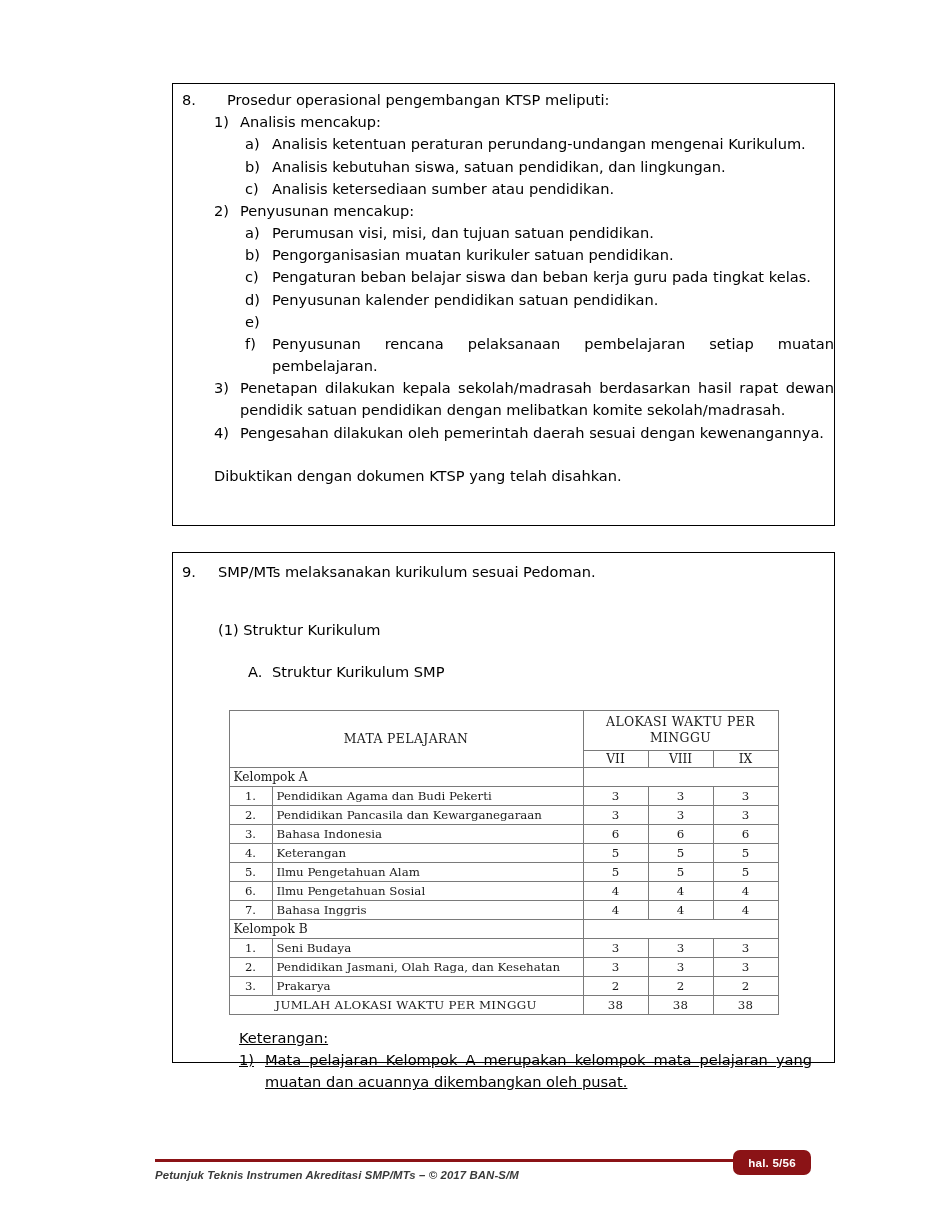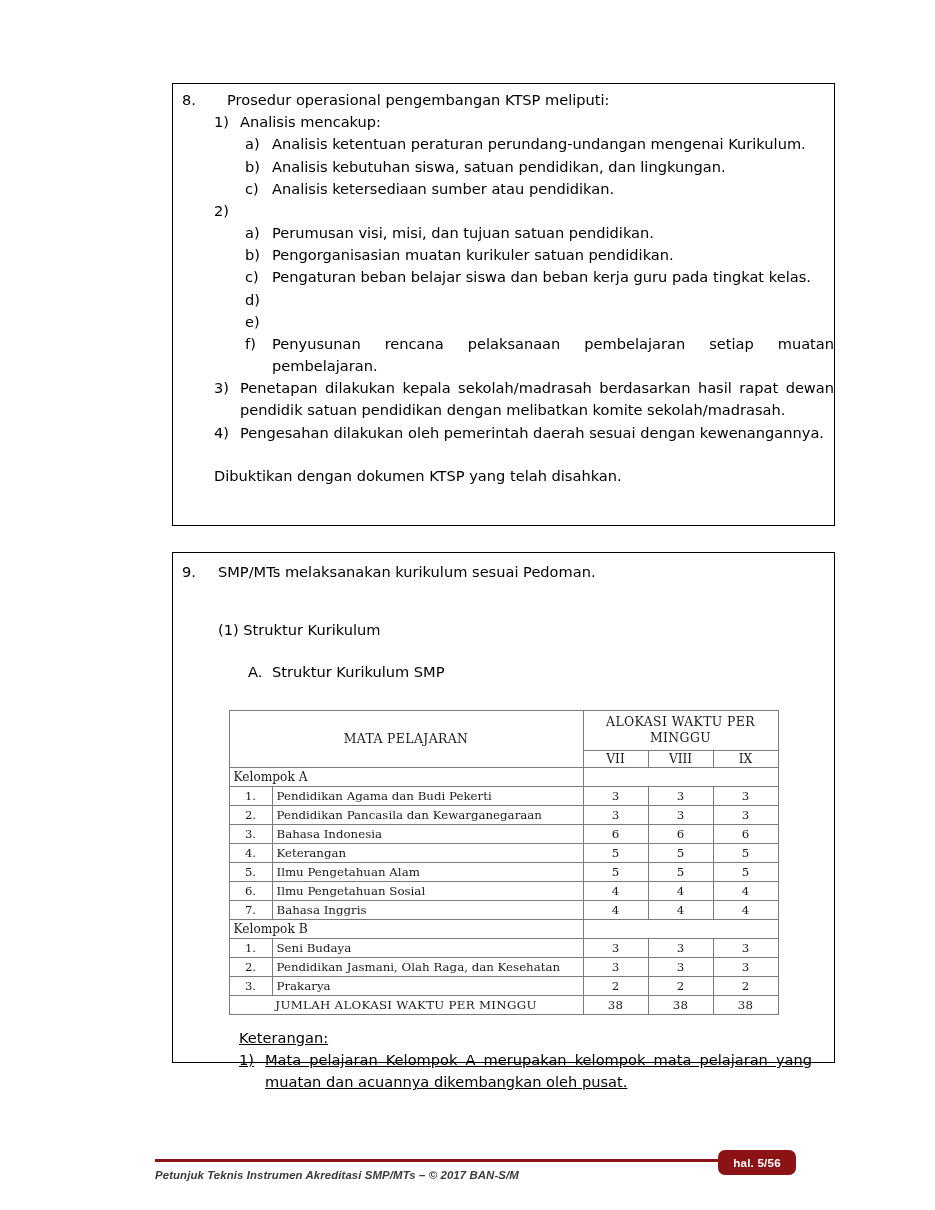--- a/index.html
+++ b/index.html
@@ -193,21 +193,21 @@
   .footer-rule {
     position: absolute;
     left: 155px;
     top: 19px;
     width: 640px;
     height: 3px;
     background: #8B1316;
   }
   .footer-badge {
     position: absolute;
-    left: 718px;
+    left: 733px;
     top: 10px;
     width: 78px;
     height: 25px;
     background: #8B1316;
     border-radius: 7px;
     color: #ffffff;
     font-family: "Liberation Sans", sans-serif;
     font-size: 11.6px;
     font-weight: bold;
     display: flex;
@@ -252,35 +252,37 @@
         <span class="marker">b)</span>
         <span class="txt nojust">Analisis kebutuhan siswa, satuan pendidikan, dan lingkungan.</span>
       </div>
       <div class="row lvl2">
         <span class="marker">c)</span>
         <span class="txt nojust">Analisis ketersediaan sumber atau pendidikan.</span>
       </div>
 
       <div class="row lvl1">
         <span class="marker">2)</span>
+        <span class="txt nojust">Penyusunan mencakup:</span>
       </div>
       <div class="row lvl2">
         <span class="marker">a)</span>
         <span class="txt nojust">Perumusan visi, misi, dan tujuan satuan pendidikan.</span>
       </div>
       <div class="row lvl2">
         <span class="marker">b)</span>
         <span class="txt nojust">Pengorganisasian muatan kurikuler satuan pendidikan.</span>
       </div>
       <div class="row lvl2">
         <span class="marker">c)</span>
         <span class="txt">Pengaturan beban belajar siswa dan beban kerja guru pada tingkat kelas.</span>
       </div>
       <div class="row lvl2">
         <span class="marker">d)</span>
+        <span class="txt nojust">Penyusunan kalender pendidikan satuan pendidikan.</span>
       </div>
       <div class="row lvl2">
         <span class="marker">e)</span>
       </div>
       <div class="row lvl2">
         <span class="marker">f)</span>
         <span class="txt">Penyusunan rencana pelaksanaan pembelajaran setiap muatan pembelajaran.</span>
       </div>
 
       <div class="row lvl1">

